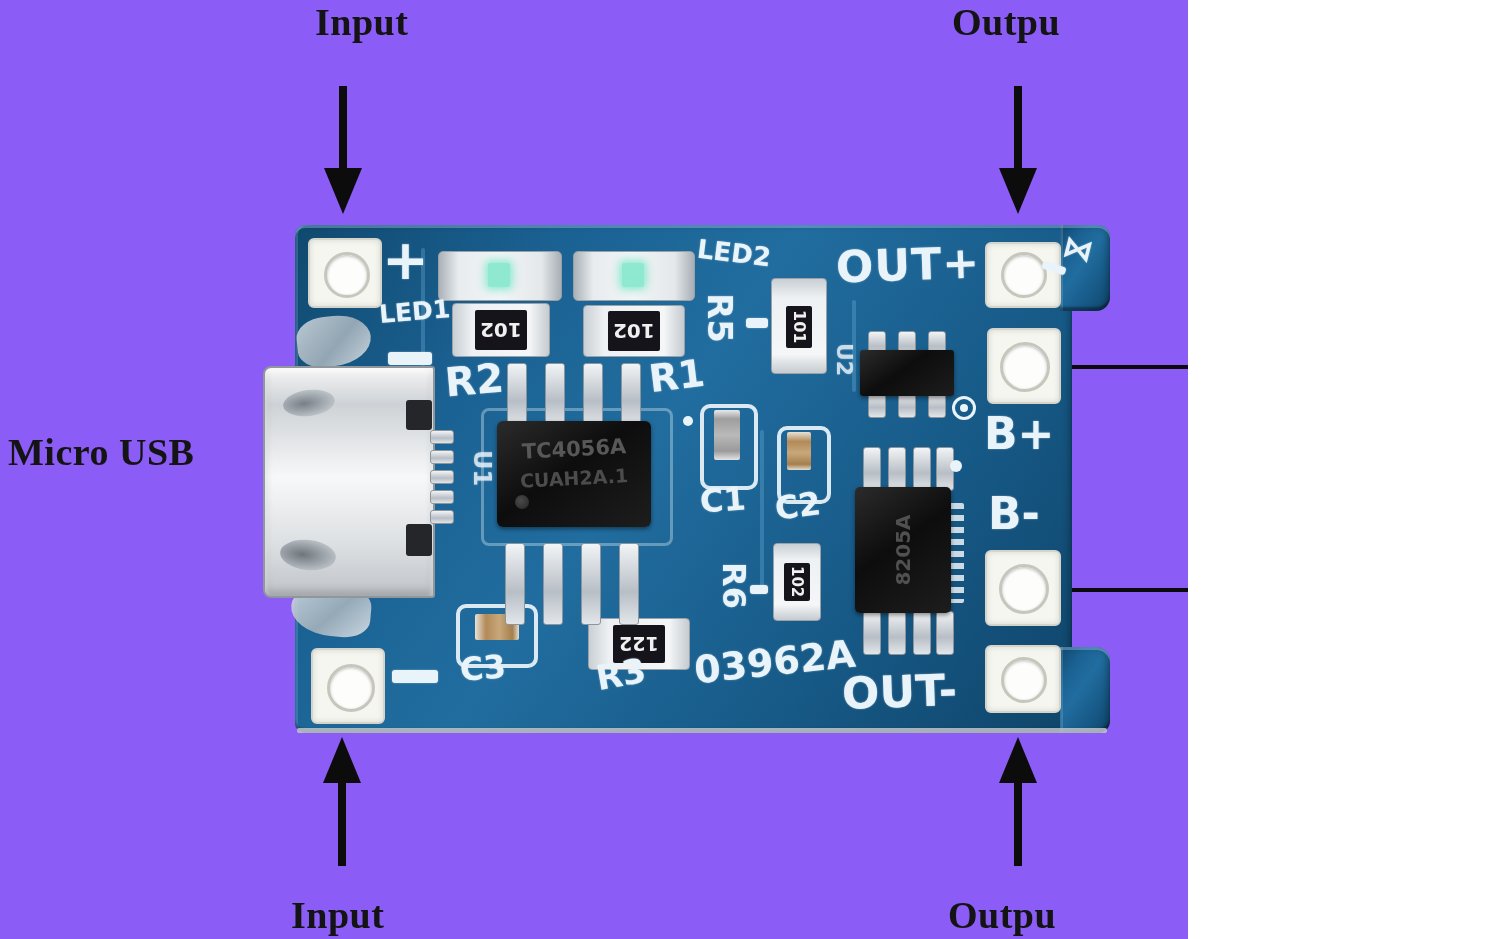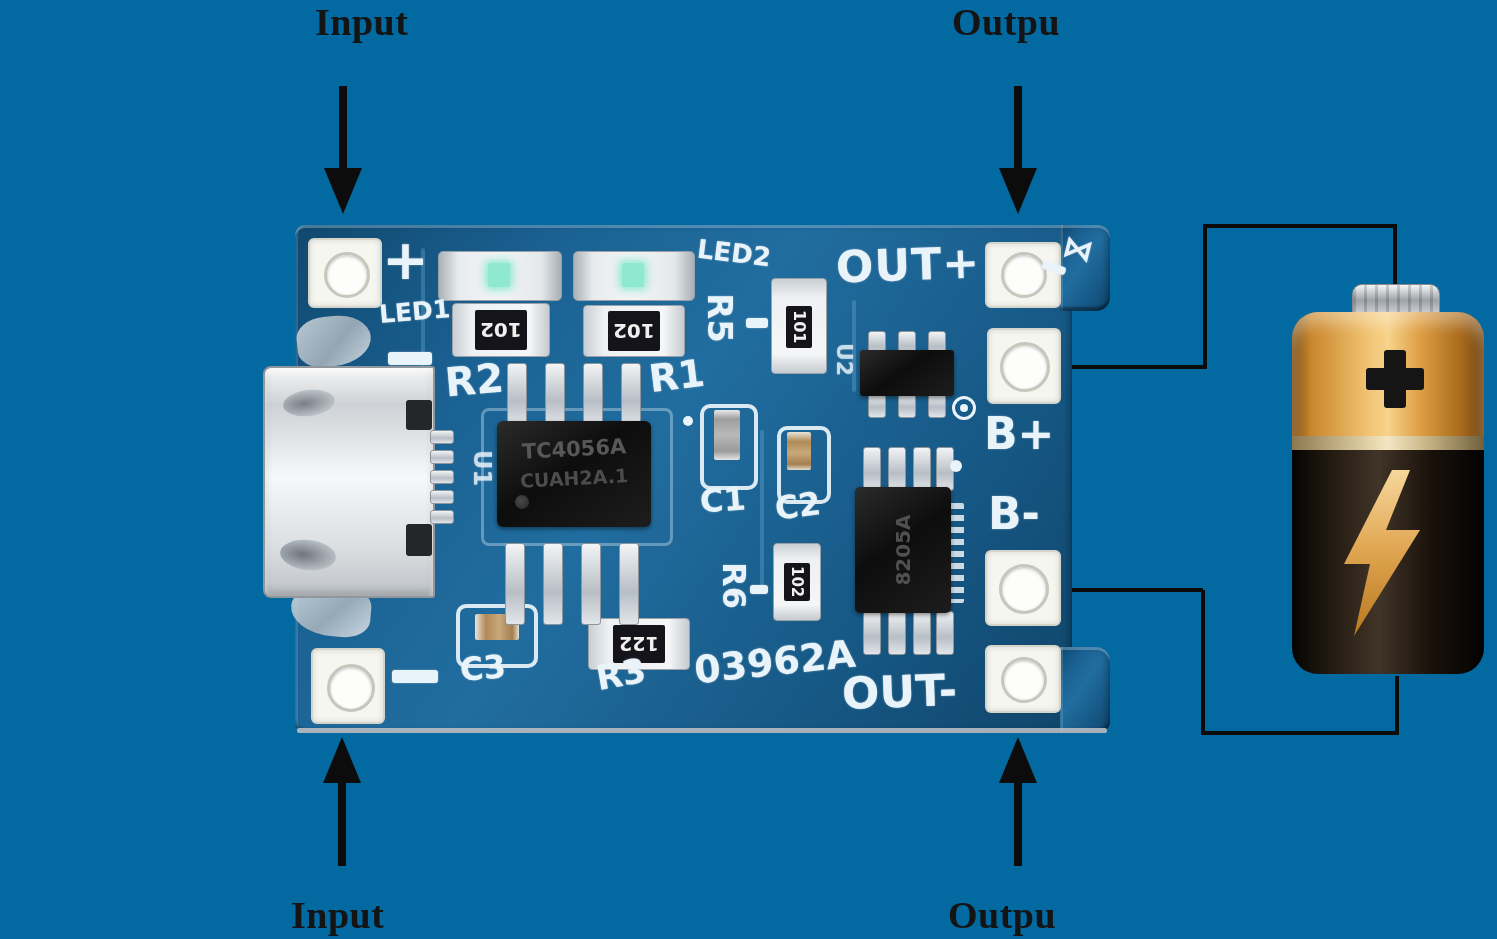--- a/index.html
+++ b/index.html
@@ -1,16 +1,16 @@
 <!DOCTYPE html>
 <html><head>
 <meta charset="utf-8">
 <style>
   html,body{margin:0;padding:0;background:#fff;}
-  #canvas{position:relative;width:1497px;height:939px;background:#0369a1;overflow:hidden;
+  #canvas{position:relative;width:1188px;height:939px;background:#8b5cf6;overflow:hidden;
           font-family:"DejaVu Sans",sans-serif;}
   .abs{position:absolute;}
   .ann{position:absolute;font-family:"Liberation Serif",serif;font-weight:700;color:#141414;
        font-size:38px;letter-spacing:.5px;white-space:nowrap;}
   .stem{position:absolute;background:#0c0c0c;}
   .head-down{position:absolute;width:0;height:0;border-left:19px solid transparent;
              border-right:19px solid transparent;border-top:46px solid #0c0c0c;}
   .head-up{position:absolute;width:0;height:0;border-left:19px solid transparent;
            border-right:19px solid transparent;border-bottom:46px solid #0c0c0c;}
   .wire{position:absolute;background:#0b0b0b;}
@@ -44,20 +44,21 @@
   .ledchip{position:absolute;width:22px;height:24px;background:#8fe9d0;border-radius:2px;
            box-shadow:0 0 9px 3px rgba(125,232,202,.85);}
 </style>
 </head>
 <body>
 
 <div id="canvas">
 
   <div class="ann" style="left:315px;top:0px;">Input</div>
   <div class="ann" style="left:952px;top:0px;">Outpu</div>
+  <div class="ann" style="left:8px;top:430px;">Micro USB</div>
   <div class="ann" style="left:291px;top:893px;">Input</div>
   <div class="ann" style="left:948px;top:893px;">Outpu</div>
 
   <div>
     <div class="stem" style="left:339px;top:86px;width:8px;height:88px;"></div>
     <div class="head-down" style="left:324px;top:168px;"></div>
   </div>
   <div>
     <div class="stem" style="left:1014px;top:86px;width:8px;height:88px;"></div>
     <div class="head-down" style="left:999px;top:168px;"></div>

